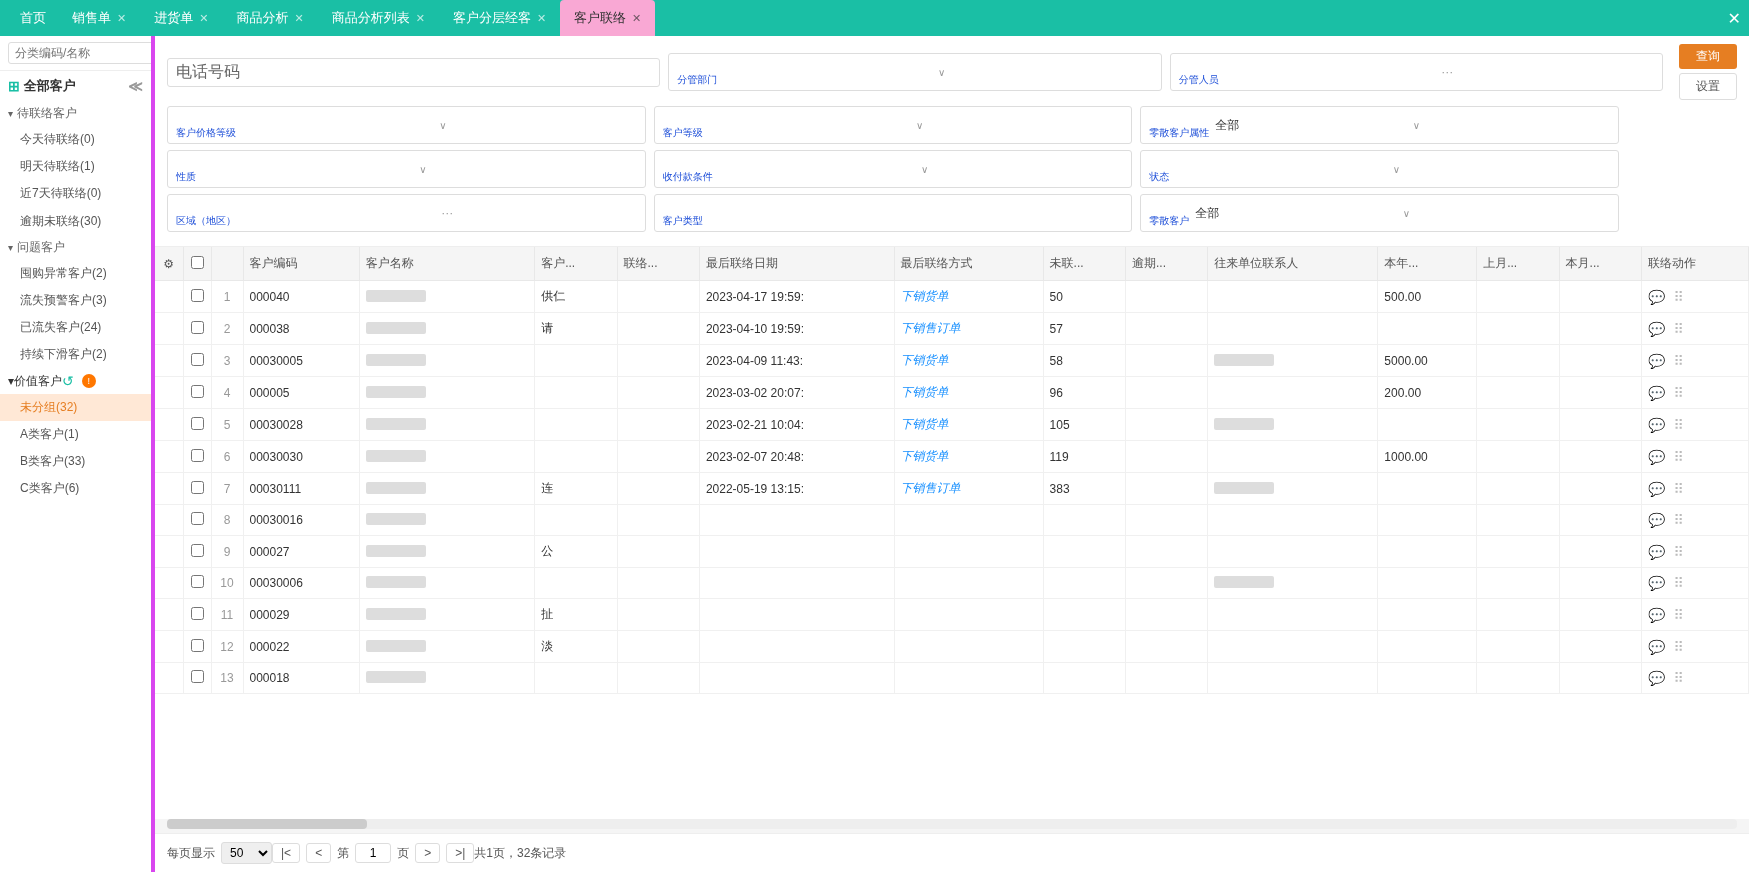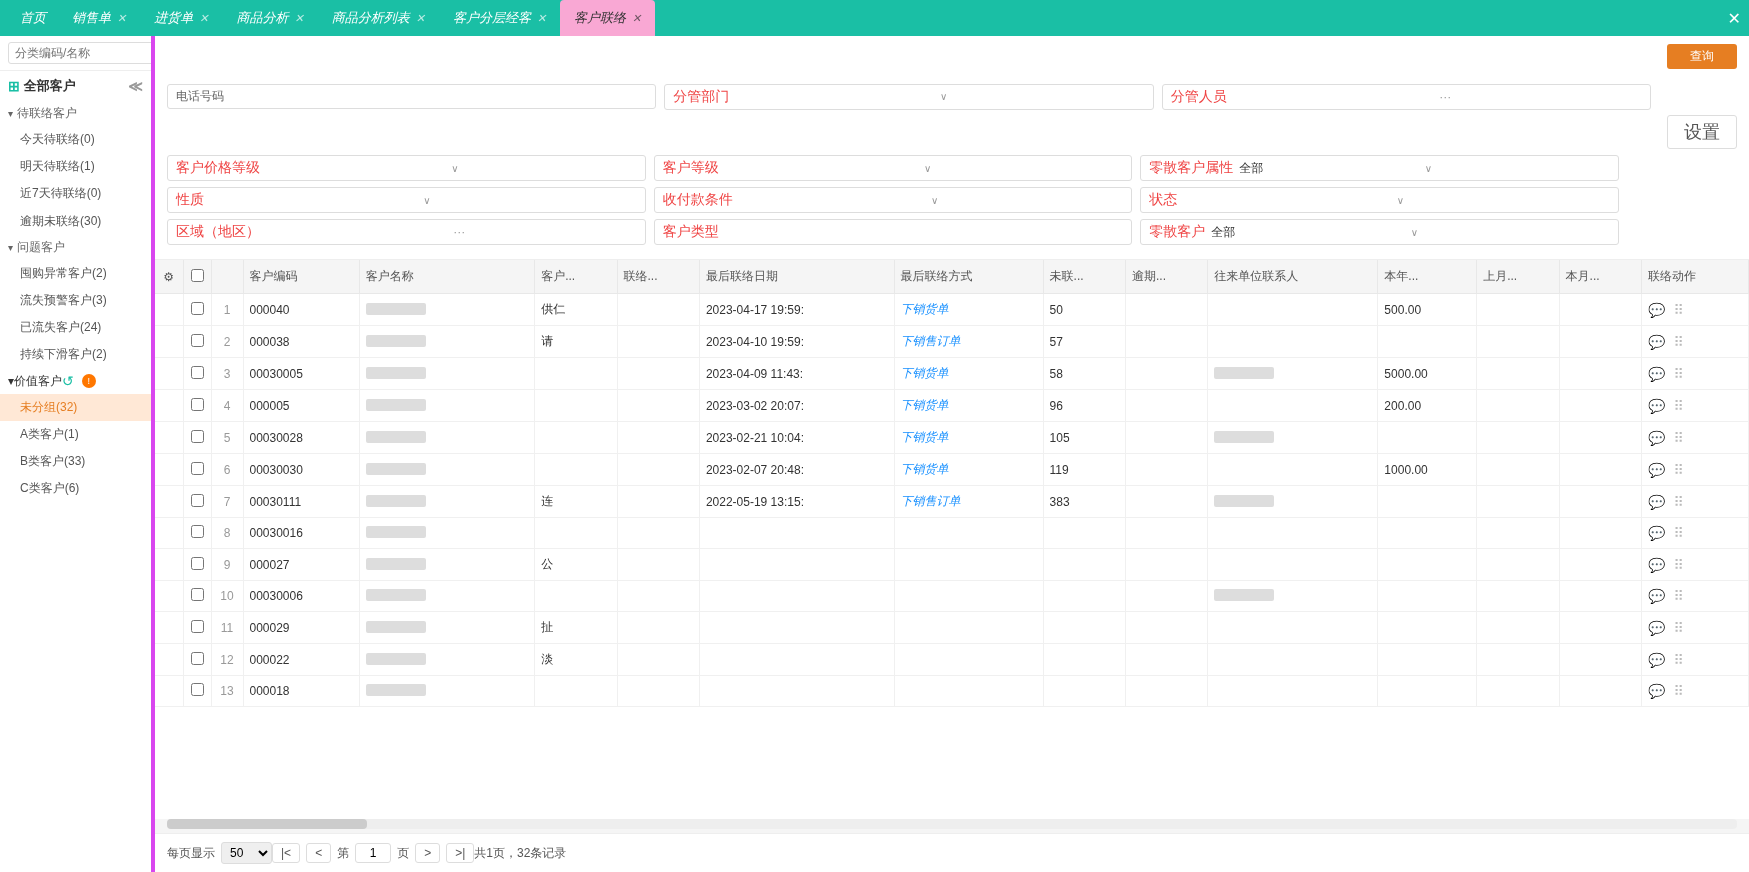--- a/index.html
+++ b/index.html
@@ -7,21 +7,21 @@
     
     
     .top-nav {
       display: flex; align-items: center;
       background: #1abfa5; height: 36px; padding: 0 8px;
       color: white; position: relative;
     }
     .nav-tab {
       display: inline-flex; align-items: center; height: 36px;
       padding: 0 14px; cursor: pointer; font-size: 13px; color: white;
-      position: relative; white-space: nowrap; font-style: italic;
+      position: relative; white-space: nowrap;
     }
     .nav-tab.active {
       background: #f9a8d4; color: #333; border-radius: 4px 4px 0 0;
     }
     .nav-tab .close-x {
       margin-left: 6px; font-size: 11px; opacity: 0.7;
     }
     .nav-home { padding: 0 12px; font-size: 13px; }
     .top-nav-close {
       position: absolute; right: 8px; top: 50%; transform: translateY(-50%);
@@ -108,40 +108,40 @@
       border-bottom: 1px solid #eee;
     }
     .adv-filter-row {
       display: flex; align-items: center; gap: 8px; margin-bottom: 6px;
     }
     .adv-filter-item {
       display: flex; align-items: center; flex: 1;
       border: 1px solid #ddd; border-radius: 3px; padding: 3px 8px;
       background: white; position: relative;
     }
-    .adv-filter-item label { color: #666; margin-right: 6px; white-space: nowrap; font-size: 12px; }
+    .adv-filter-item label { color: #666; margin-right: 6px; white-space: nowrap; font-size: 16px; }
     .adv-filter-item input {
       flex: 1; border: none; outline: none; font-size: 12px;
     }
     .adv-filter-select {
       display: flex; align-items: center; flex: 1;
       border: 1px solid #ddd; border-radius: 3px; padding: 3px 8px;
       background: white; position: relative; cursor: pointer;
     }
-    .adv-filter-select label { color: #ef4444; margin-right: 6px; white-space: nowrap; font-size: 14px; }
+    .adv-filter-select label { color: #1d4ed8; margin-right: 6px; white-space: nowrap; font-size: 10px; margin-top: 16px; }
     .adv-filter-select span { flex: 1; font-size: 12px; color: #333; }
     .adv-filter-select .chevron { color: #999; font-size: 10px; }
     .filter-btn-group { display: flex; flex-direction: column; gap: 4px; margin-left: 8px; }
     .btn-query {
       background: #e67e22; color: white; border: none;
       padding: 4px 16px; border-radius: 3px; cursor: pointer; font-size: 12px;
     }
     .btn-reset {
       background: white; color: #555; border: 1px solid #ddd;
-      padding: 4px 16px; border-radius: 3px; cursor: pointer; font-size: 18px; margin-top: 42px;
+      padding: 4px 16px; border-radius: 3px; cursor: pointer; font-size: 12px;
     }
 
     
     .table-container { flex: 1; overflow: auto; background: white; }
     table { width: 100%; border-collapse: collapse; font-size: 12px; }
     thead tr { background: #f5f5f5; }
     thead th {
       padding: 8px 6px; text-align: left; border-bottom: 1px solid #e8e8e8;
       border-right: 1px solid #e8e8e8; white-space: nowrap; color: #555;
       font-weight: normal; position: sticky; top: 0; background: #f5f5f5; z-index: 1;

